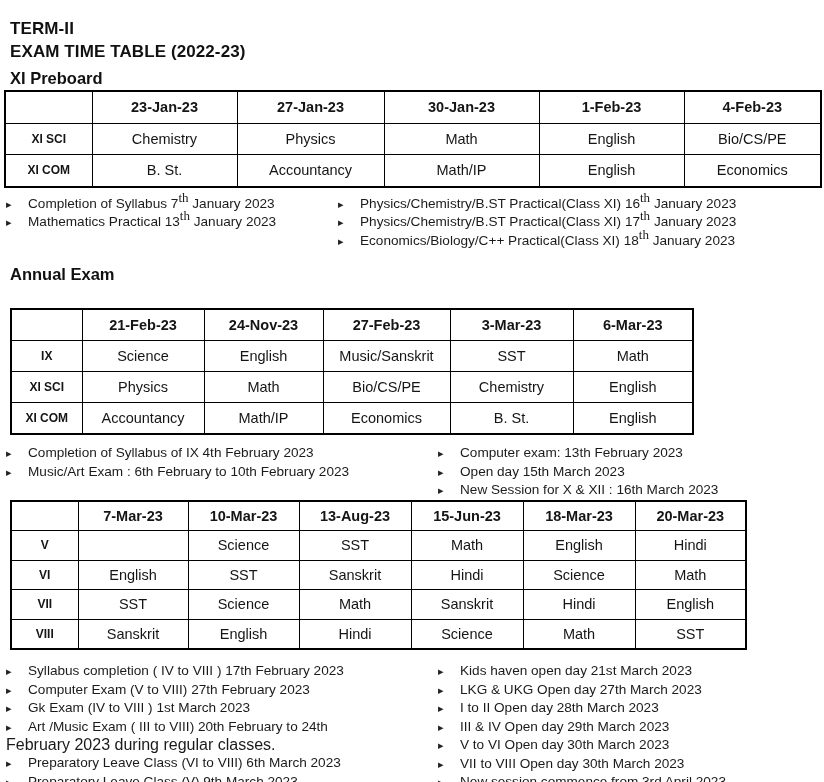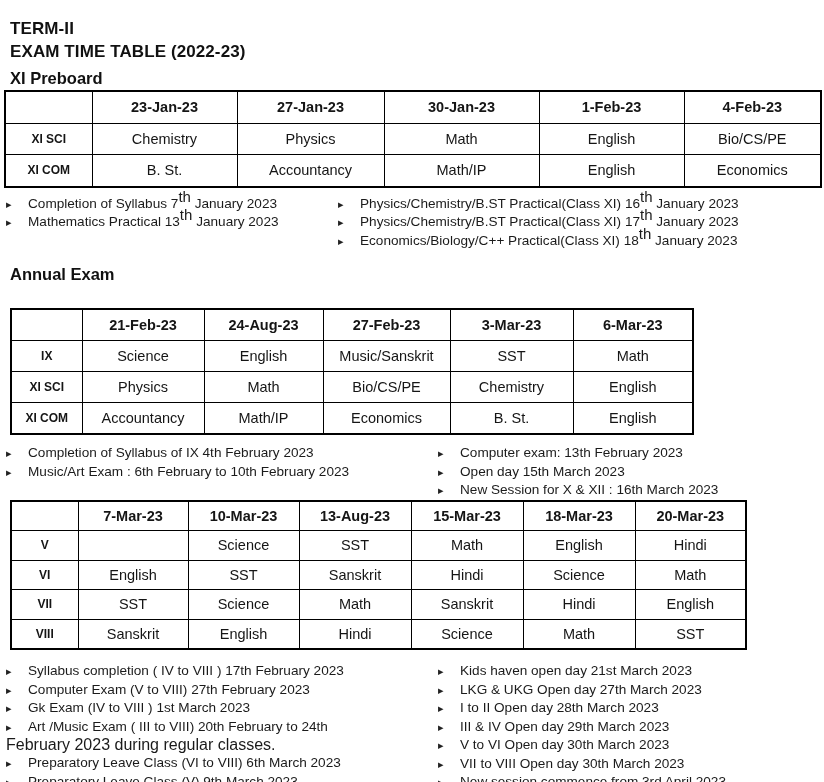--- a/index.html
+++ b/index.html
@@ -115,23 +115,24 @@
     width: 22px;
     font-size: 11px;
     line-height: 18.5px;
     color: #222;
     text-align: left;
   }
   .note .txt {
     flex: 1 1 auto;
   }
   .note .txt sup {
-    font-size: 15px;
+    font-size: 13px;
     vertical-align: super;
     line-height: 0;
+    font-family: Liberation Serif, serif;
   }
 
   
   .notes-preboard { margin-top: 7px; }
   .notes-preboard .col-left  { width: 330px; padding-left: 6px; }
   .notes-preboard .col-right { width: 494px; padding-left: 8px; }
 
   .notes-annual { margin-top: 9px; }
   .notes-annual .col-left  { width: 430px; padding-left: 6px; }
   .notes-annual .col-right { width: 394px; padding-left: 8px; }
@@ -233,21 +234,21 @@
         <col style="width:122px">
         <col style="width:119px">
       <col style="width:127px">
         <col style="width:123px">
         <col style="width:120px">
     </colgroup>
     <tbody>
         <tr>
           <td class="hdr blank"></td>
           <td class="hdr">21-Feb-23</td>
-          <td class="hdr">24-Aug-23</td>
+          <td class="hdr">24-Nov-23</td>
           <td class="hdr">27-Feb-23</td>
           <td class="hdr">3-Mar-23</td>
           <td class="hdr">6-Mar-23</td>
         </tr>
         <tr>
           <td class="rowlabel">IX</td>
           <td>Science</td>
           <td>English</td>
           <td>Music/Sanskrit</td>
           <td>SST</td>
@@ -318,21 +319,21 @@
         <col style="width:112px">
         <col style="width:112px">
       <col style="width:111px">
     </colgroup>
     <tbody>
         <tr>
           <td class="hdr blank"></td>
           <td class="hdr">7-Mar-23</td>
           <td class="hdr">10-Mar-23</td>
           <td class="hdr">13-Aug-23</td>
-          <td class="hdr">15-Mar-23</td>
+          <td class="hdr">15-Jun-23</td>
           <td class="hdr">18-Mar-23</td>
           <td class="hdr">20-Mar-23</td>
         </tr>
         <tr>
           <td class="rowlabel">V</td>
           <td></td>
           <td>Science</td>
           <td>SST</td>
           <td>Math</td>
           <td>English</td>

